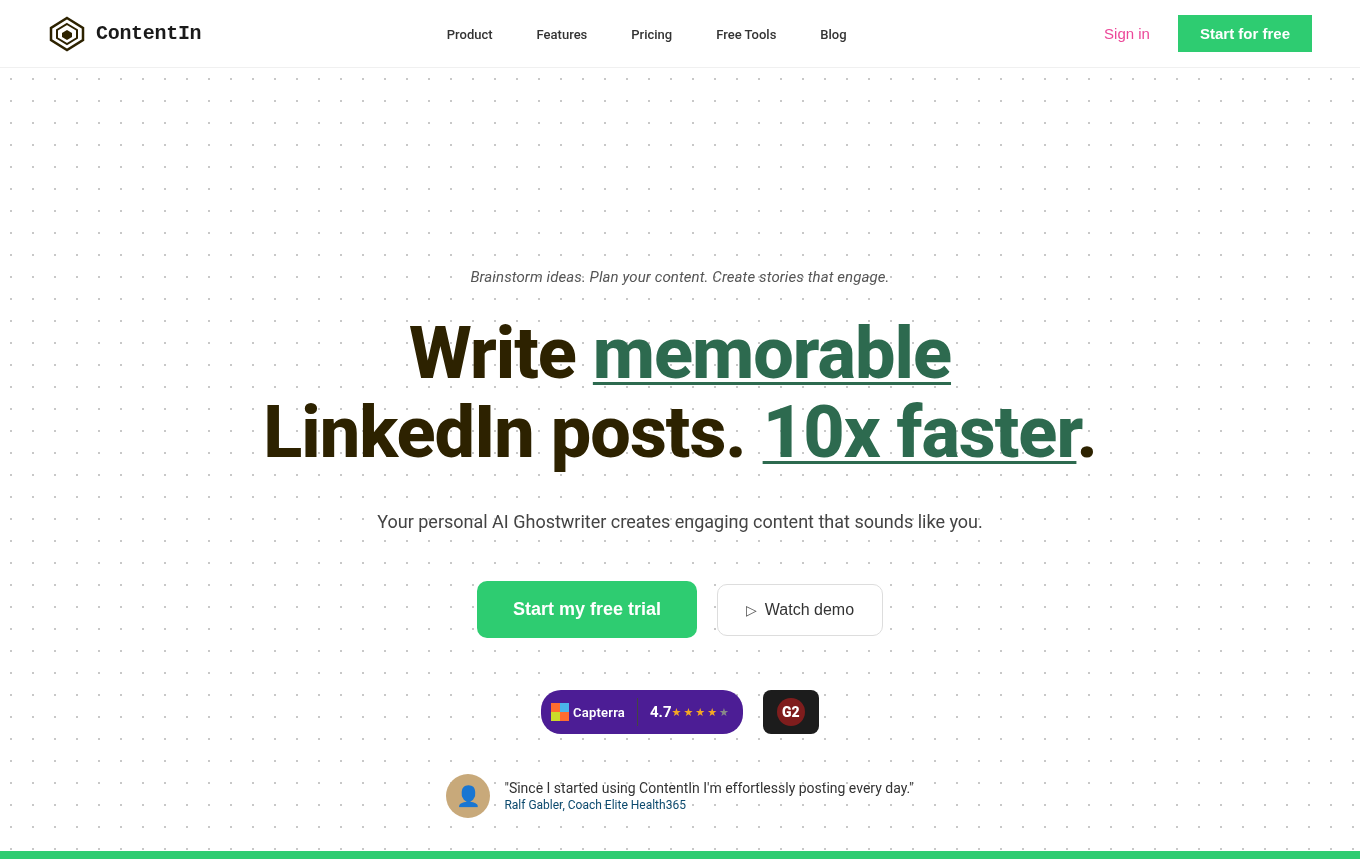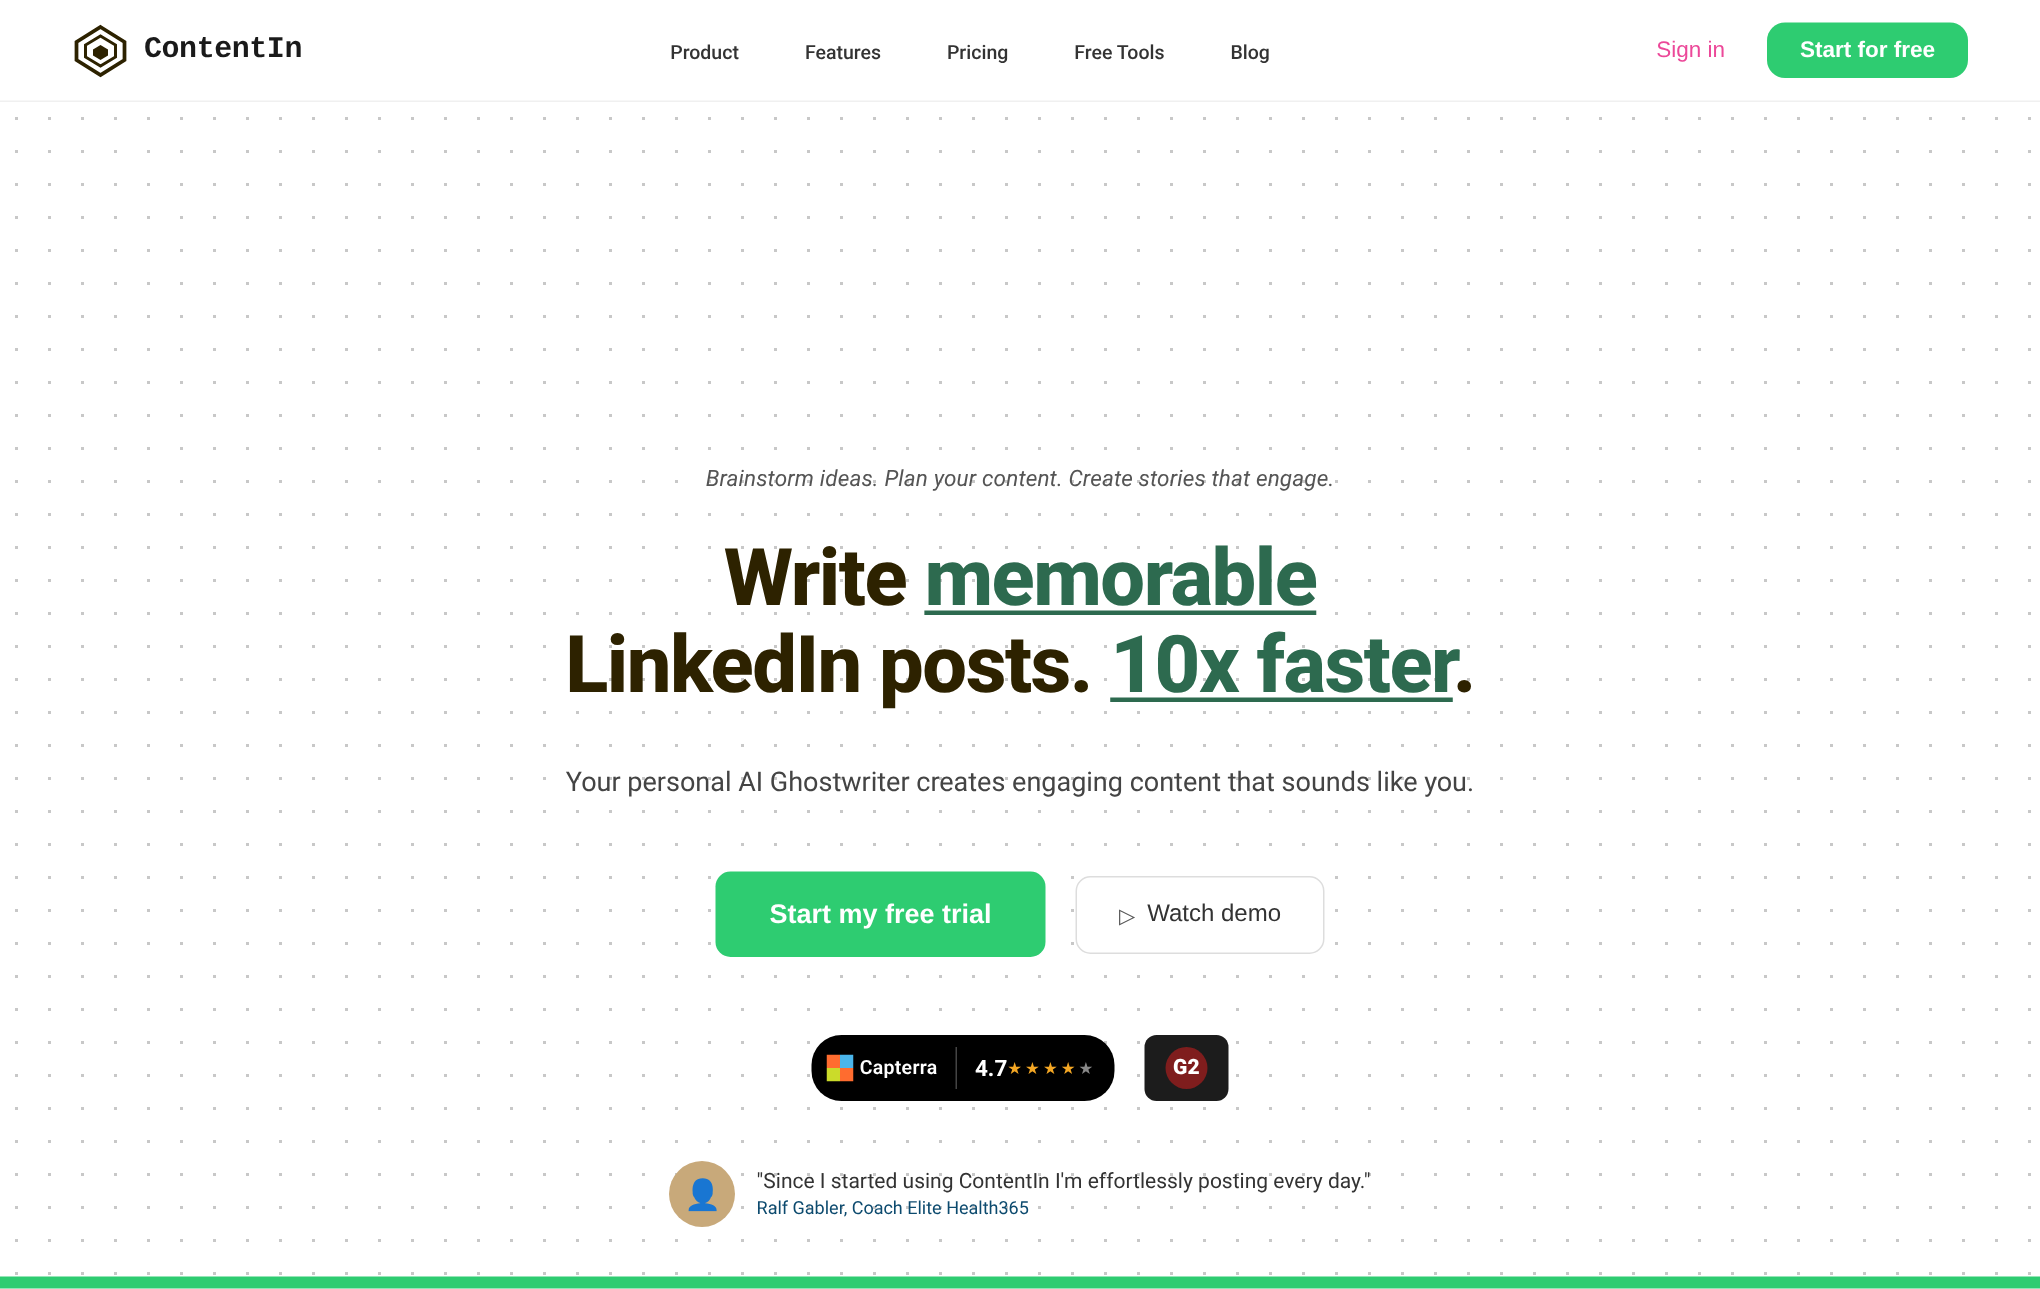--- a/index.html
+++ b/index.html
@@ -85,21 +85,21 @@
       font-weight: 500;
       cursor: pointer;
       padding: 8px 12px;
       border-radius: 6px;
     }
 
     .btn-start-free {
       background: #2ecc71;
       color: #ffffff;
       border: none;
-      border-radius: 12px;
+      border-radius: 0;
       font-size: 15px;
       font-weight: 600;
       padding: 10px 22px;
       cursor: pointer;
       transition: background 0.15s;
     }
 
     
     .hero {
       position: relative;
@@ -122,21 +122,21 @@
 
     .hero-tagline {
       font-size: 15px;
       font-style: italic;
       color: #555;
       margin-bottom: 28px;
       letter-spacing: 0.1px;
     }
 
     .hero-headline {
-      font-size: 53px;
+      font-size: 72px;
       font-weight: 800;
       line-height: 1.1;
       color: #2d2200;
       margin-bottom: 36px;
       letter-spacing: -1px;
     }
 
     .hero-headline .highlight {
       color: #2d6a4f;
       text-decoration: underline;
@@ -208,21 +208,21 @@
       display: flex;
       align-items: center;
       justify-content: center;
       gap: 20px;
       margin-bottom: 40px;
     }
 
     .capterra-badge {
       display: flex;
       align-items: center;
-      background: #000000;
+      background: #4c1d95;
       color: #fff;
       border-radius: 20px;
       padding: 8px 14px 8px 10px;
       gap: 8px;
     }
 
     .capterra-logo-part {
       display: flex;
       align-items: center;
       gap: 4px;

